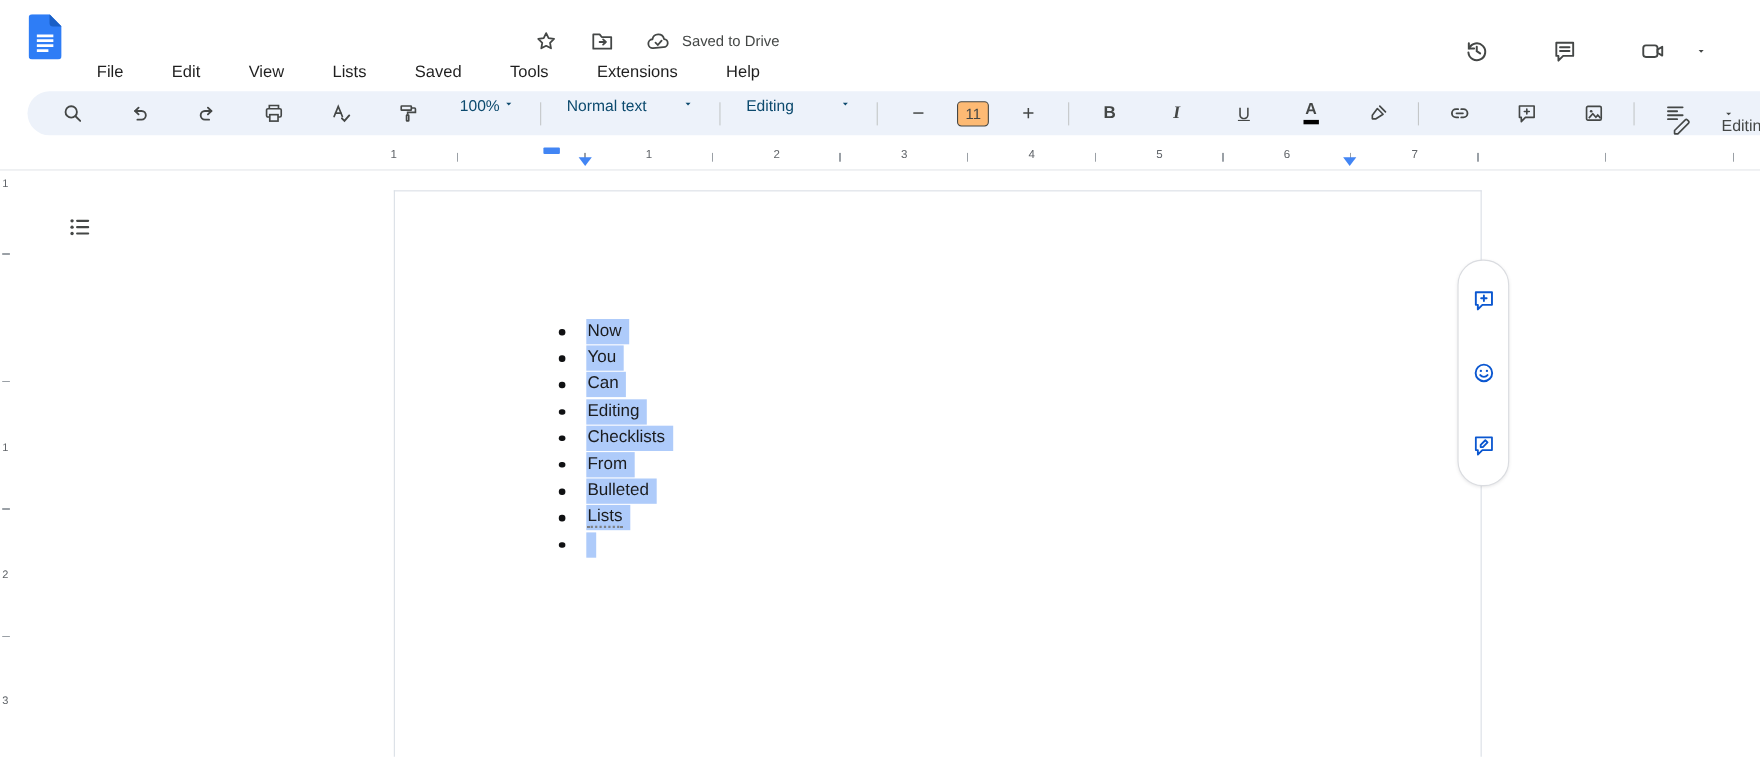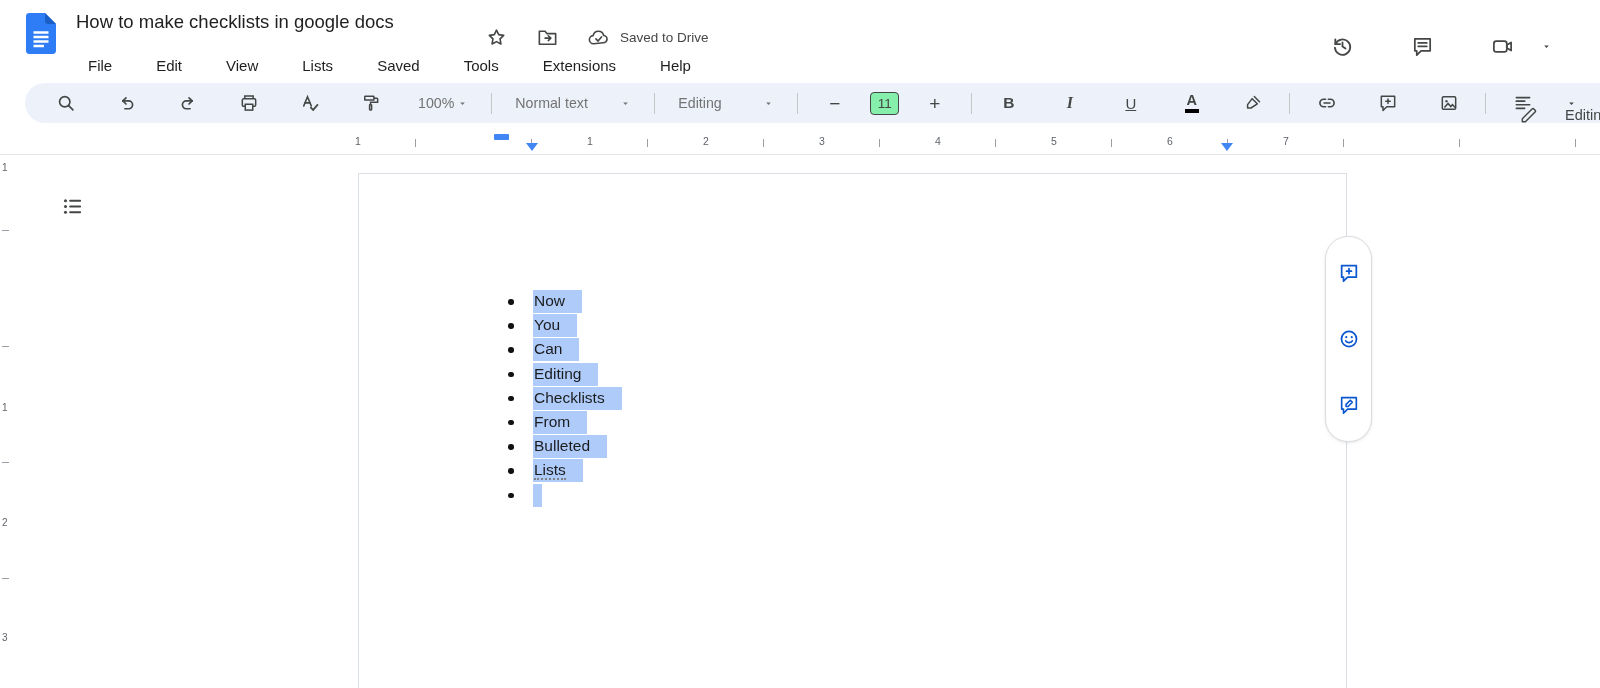--- a/index.html
+++ b/index.html
@@ -22,25 +22,25 @@
   .ic2{width:23px;height:23px}
   .caret{width:11px;height:11px;flex:none}
 
   
   .toolbar{position:absolute;left:25px;right:-34px;top:83px;height:40px;background:#edf2fa;
            border-radius:21px;display:flex;align-items:center;padding:0 6px 0 10px;color:#444746}
   .tbtn{min-width:37px;height:28px;display:flex;align-items:center;justify-content:center;border-radius:4px;color:#444746;flex:none}
   .tbtn.nar{min-width:13px}
   .tbtn.active{background:#d3e3fd}
   .split{display:flex;align-items:center;flex:none}
-  .tsel{display:flex;align-items:center;gap:3px;height:28px;border-radius:4px;padding:0 5px;font-size:14.2px;flex:none;color:#737373}
+  .tsel{display:flex;align-items:flex-start;gap:3px;height:28px;border-radius:4px;padding:0 5px;font-size:14.2px;flex:none;color:#0c4a6e}
   .tsel.w1{width:126px;justify-content:space-between}
   .tsel.w2{width:106px;justify-content:space-between}
   .tdiv{width:1px;height:21px;background:#c4c7c8;margin:0 6px;flex:none}
-  .szbox{width:27px;height:21px;border:1px solid #444746;border-radius:4px;background:#86efac;
+  .szbox{width:27px;height:21px;border:1px solid #444746;border-radius:4px;background:#fdba74;
          display:flex;align-items:center;justify-content:center;font-size:13.5px;margin:0 5px;flex:none}
   .pm{font-size:19px;line-height:1}
   .btxt{font-weight:700;font-size:15.5px}
   .itxt{font-family:"Liberation Serif",serif;font-style:italic;font-weight:600;font-size:16px}
   .utxt{font-size:15px;text-decoration:underline}
   .acolor{display:flex;flex-direction:column;align-items:center;line-height:1}
   .acolor .a{font-size:14.5px;font-weight:600}
   .acolor .bar{width:14px;height:3.5px;background:#000;margin-top:1.5px}
   .mode{position:absolute;left:1482px;top:0;height:40px;display:flex;align-items:center;gap:26px;font-size:14.5px;color:#444746;white-space:nowrap}
 
@@ -55,21 +55,21 @@
   .vticks{position:absolute;left:2px;top:18px;width:7px;height:500px;
           background:repeating-linear-gradient(to bottom,transparent 0 57px,#9aa0a6 57px 58.4px,transparent 58.4px 116px)}
   .vnum{position:absolute;left:2px;font-size:10px;color:#5f6368}
 
   
   .outline-btn{position:absolute;left:46px;top:180px;width:28px;height:28px;display:flex;align-items:center;justify-content:center;color:#444746;border-radius:50%}
   .page{position:absolute;left:358px;top:173px;width:987px;height:600px;background:#fff;border:1px solid #dadfe6;border-bottom:none}
   .doclist{position:absolute;left:503px;top:290px}
   .row{position:relative;height:24.2px;white-space:nowrap}
   .row::before{content:"";position:absolute;left:5px;top:9px;width:5.5px;height:5.5px;border-radius:50%;background:#101113}
-  .sel{display:inline-block;margin-left:30px;background:#aecbfa;padding:1px 17px 3px 1px;
+  .sel{display:inline-block;margin-left:30px;background:#aecbfa;padding:1px 7px 3px 1px;
        font-size:15.5px;line-height:19px;min-height:19px;color:#1b1c1e;vertical-align:top}
   .sel.empty{padding:1px 4px 3px 4px;min-width:1px}
   .dotted{border-bottom:2px dotted #7d8084}
 
   
   .side-actions{position:absolute;left:1325px;top:236px;width:45px;background:#fff;border:1px solid #dadce0;
                 border-radius:23px;box-shadow:0 1px 3px rgba(60,64,67,.13);
                 display:flex;flex-direction:column;align-items:center;gap:20px;padding:13px 0;color:#0b57d0}
   .side-actions svg{width:22px;height:22px}
   .side-actions button{display:flex;align-items:center;justify-content:center}
@@ -78,21 +78,20 @@
 <body>
 
 <div class="header">
 
   <svg class="logo" viewBox="0 0 30 41">
     <path d="M19 0H3.4A3.4 3.4 0 0 0 0 3.4v34.2A3.4 3.4 0 0 0 3.4 41h23.2a3.4 3.4 0 0 0 3.4-3.4V11z" fill="#2e7df6"></path>
     <path d="M19 0v7.8A3.2 3.2 0 0 0 22.2 11H30z" fill="#195fc6"></path>
     <path d="M7.5 19.5h15M7.5 24h15M7.5 28.5h15M7.5 33h10.5" stroke="#fff" stroke-width="2.5"></path>
   </svg>
 
-  <div class="title">How to make checklists in google docs</div>
 
   <div class="doc-actions">
     <button>
       <svg class="ic2" viewBox="0 0 24 24" fill="none" stroke="currentColor" stroke-width="1.7" stroke-linejoin="round">
         <path d="M12 4.3l2.3 4.7 5.2.8-3.8 3.7.9 5.2-4.6-2.4-4.6 2.4.9-5.2-3.8-3.7 5.2-.8z"></path>
       </svg>
     </button>
     <button>
       <svg class="ic2" viewBox="0 0 24 24" fill="none" stroke="currentColor" stroke-width="1.7" stroke-linejoin="round">
         <path d="M3.5 5.5h6l2 2.5h9v11h-17z"></path>

